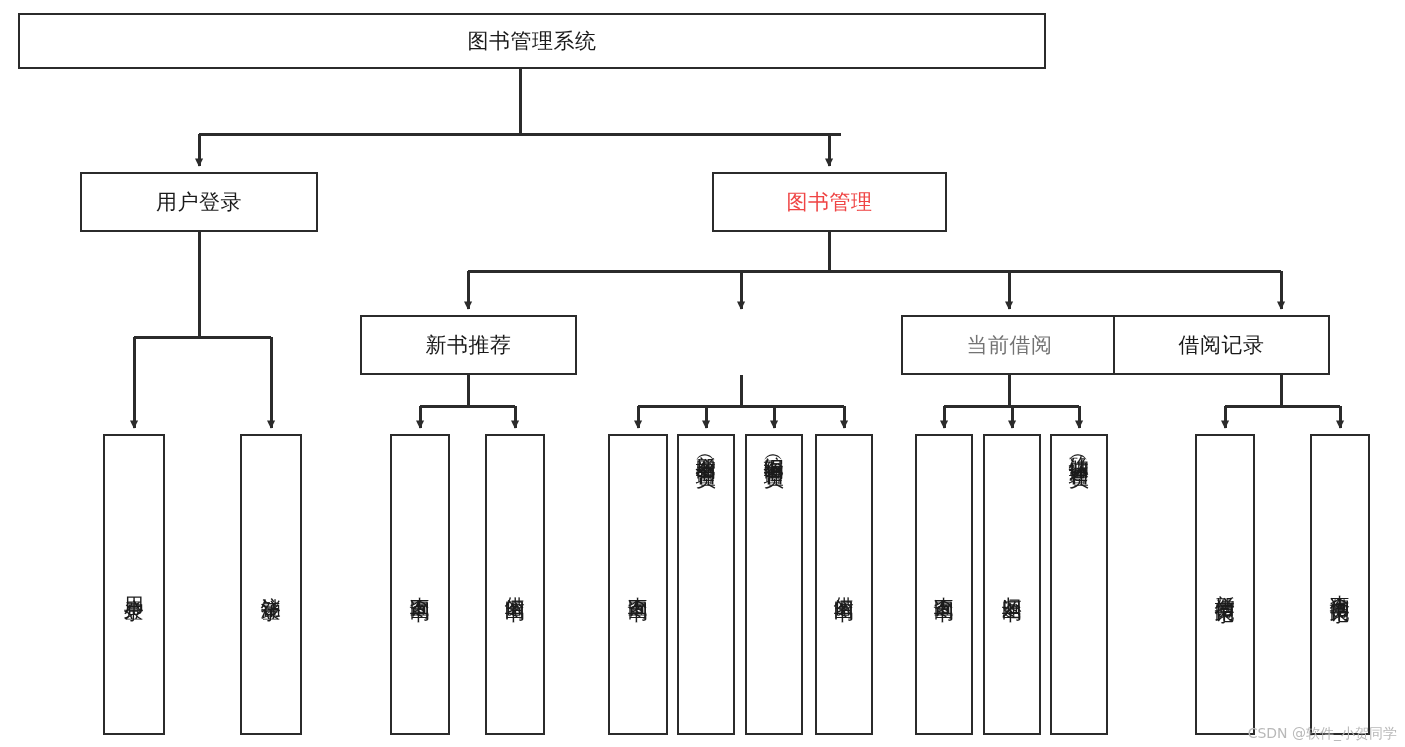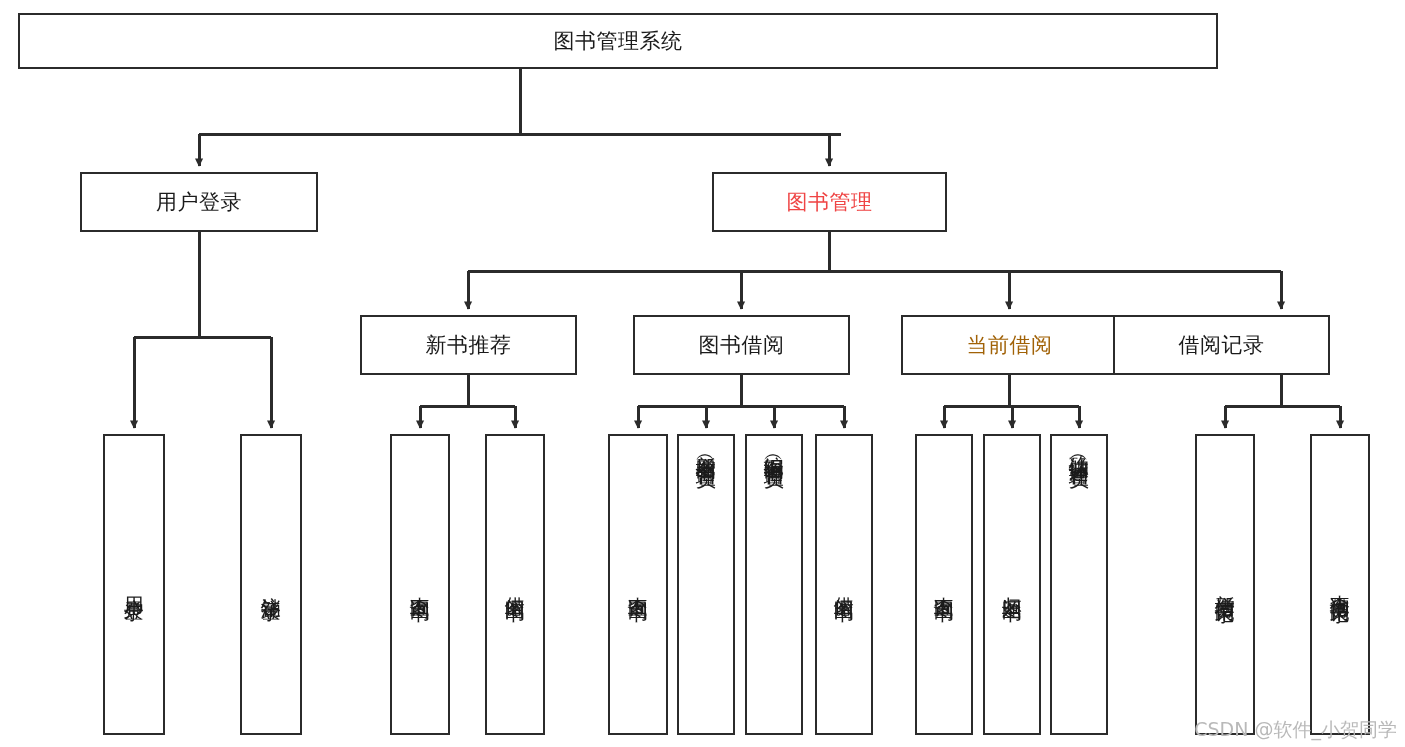--- a/index.html
+++ b/index.html
@@ -60,21 +60,21 @@
     justify-content:center;
   }
   .leaf-inner.top{
     align-items:flex-start;
     padding-top:4px;
   }
   #watermark{
     position:absolute;
     right:8px;
     bottom:4px;
-    font-size:19px;
+    font-size:14px;
     color:#b9b9b9;
     white-space:nowrap;
     z-index:5;
     font-family:"DejaVu Sans","Liberation Sans",sans-serif;
   }
 </style>
 </head>
 <body>
 
 <div id="diagram-root" style="background: rgb(255, 255, 255);">
@@ -123,39 +123,36 @@
       <path d="M1012,406 L1012,428" marker-end="url(#arrowhead)" stroke="#2b2b2b"></path>
       <path d="M1079,406 L1079,428" marker-end="url(#arrowhead)" stroke="#2b2b2b"></path>
 
       <path d="M1281,375 L1281,406" stroke="#2b2b2b"></path>
       <path d="M1225,406 L1340,406" stroke="#2b2b2b"></path>
       <path d="M1225,406 L1225,428" marker-end="url(#arrowhead)" stroke="#2b2b2b"></path>
       <path d="M1340,406 L1340,428" marker-end="url(#arrowhead)" stroke="#2b2b2b"></path>
     </g>
   </svg>
 
-  <div class="node" id="node-root" style="left: 18px; top: 13px; width: 1200px; height: 56px; border-color: rgb(43, 43, 43); background: rgb(255, 255, 255);">
+  <div class="node" id="node-root" style="left: 18px; top: 13px; width: 1028px; height: 56px; border-color: rgb(43, 43, 43); background: rgb(255, 255, 255);">
     <span class="label" style="color: rgb(27, 27, 27);">图书管理系统</span>
   </div>
 
   <div class="node" id="node-l1-0" style="left: 80px; top: 172px; width: 238px; height: 60px; border-color: rgb(43, 43, 43); background: rgb(255, 255, 255);">
     <span class="label" style="color: rgb(27, 27, 27);">用户登录</span>
   </div>
   <div class="node" id="node-l1-1" style="left: 712px; top: 172px; width: 235px; height: 60px; border-color: rgb(43, 43, 43); background: rgb(255, 255, 255);">
     <span class="label" style="color: #ef4444;">图书管理</span>
   </div>
 
   <div class="node" id="node-l2-0" style="left: 360px; top: 315px; width: 217px; height: 60px; border-color: rgb(43, 43, 43); background: rgb(255, 255, 255);">
     <span class="label" style="color: rgb(27, 27, 27);">新书推荐</span>
   </div>
-  <div class="node" id="node-l2-1" style="left: 633px; top: 315px; width: 217px; height: 60px; border-color: rgb(43, 43, 43); background: rgb(255, 255, 255);">
-    <span class="label" style="color: rgb(27, 27, 27);">图书借阅</span>
-  </div>
   <div class="node" id="node-l2-2" style="left: 901px; top: 315px; width: 217px; height: 60px; border-color: rgb(43, 43, 43); background: rgb(255, 255, 255);">
-    <span class="label" style="color: #a16207;">当前借阅</span>
+    <span class="label" style="color: #737373;">当前借阅</span>
   </div>
   <div class="node" id="node-l2-3" style="left: 1113px; top: 315px; width: 217px; height: 60px; border-color: rgb(43, 43, 43); background: rgb(255, 255, 255);">
     <span class="label" style="color: rgb(27, 27, 27);">借阅记录</span>
   </div>
 
   <div class="node leaf" id="node-leaf-0" style="left: 103px; top: 434px; width: 62px; height: 301px; border-color: rgb(43, 43, 43); background: rgb(255, 255, 255);">
     <div class="leaf-inner">
       <span class="label" style="color: rgb(27, 27, 27);">用户登录</span>
     </div>
   </div>

